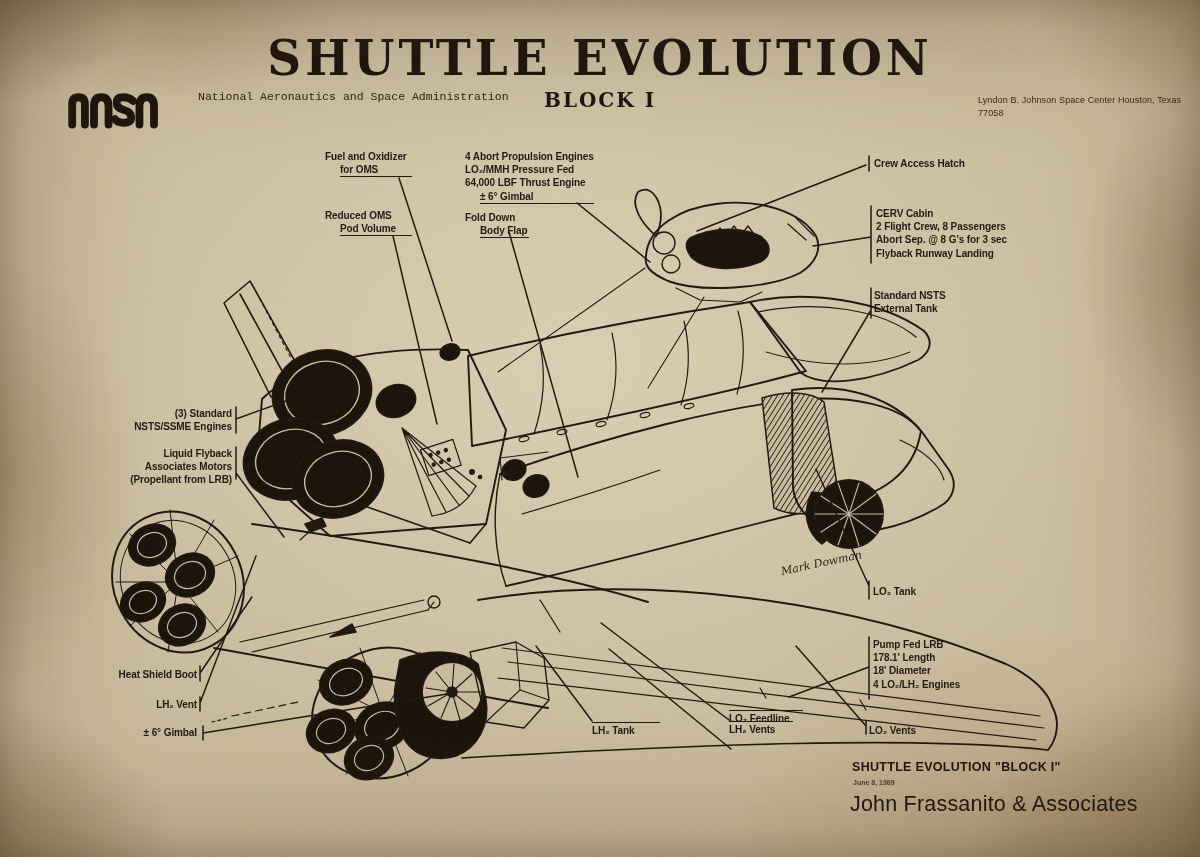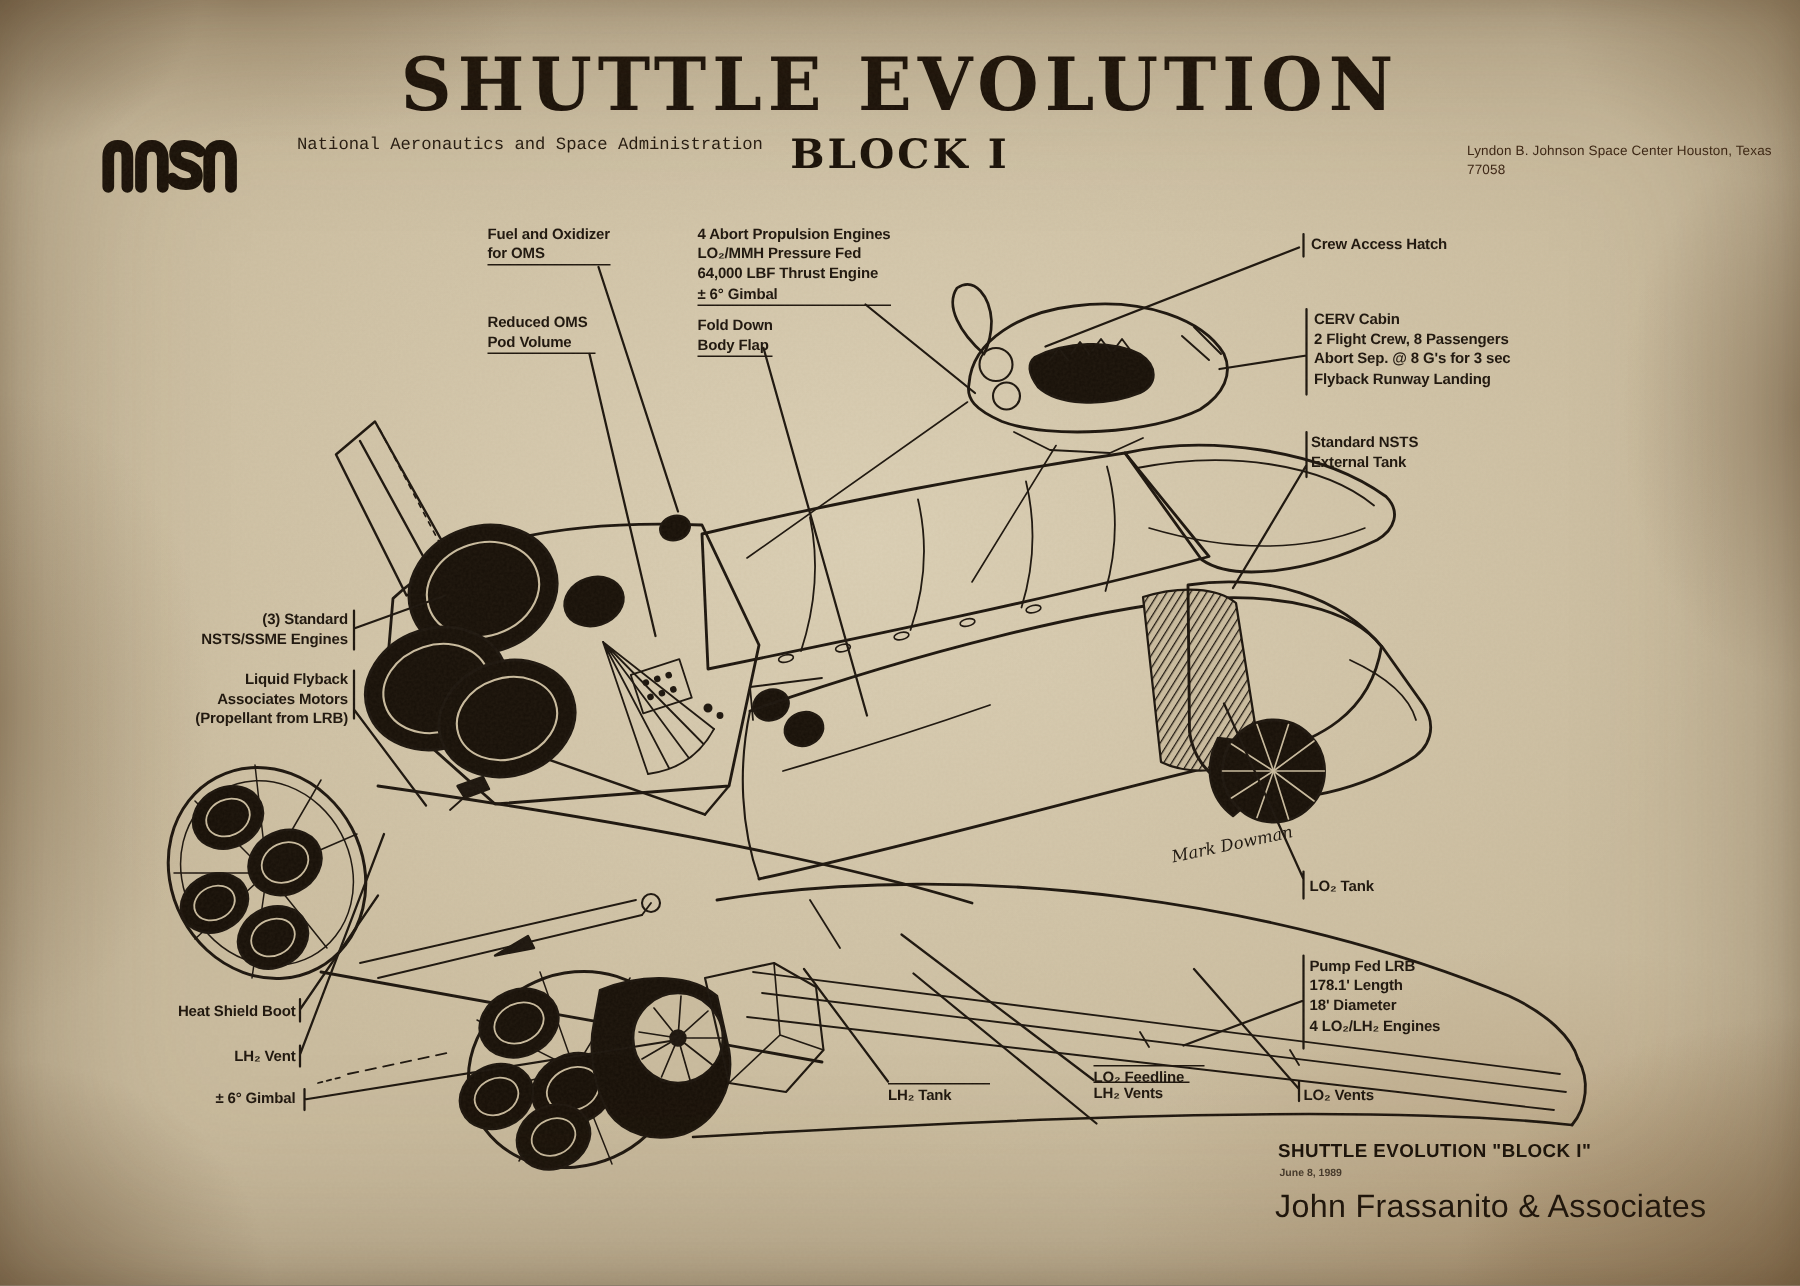--- a/index.html
+++ b/index.html
@@ -24,29 +24,29 @@
   }
   .layer{position:absolute;inset:0;}
   .title{
     position:absolute;left:0;top:30px;width:100%;text-align:center;
     font-family:"DejaVu Serif","Liberation Serif",serif;font-weight:900;
     font-size:47px;letter-spacing:4px;transform:scaleY(1.04);color:#181008;
   }
   .subtitle{
     position:absolute;left:0;top:88px;width:100%;text-align:center;
     font-family:"DejaVu Serif","Liberation Serif",serif;font-weight:900;
-    font-size:27px;letter-spacing:2px;color:#181008;
+    font-size:20px;letter-spacing:2px;color:#181008;
   }
   .nasa-block{position:absolute;left:58px;top:90px;display:flex;align-items:flex-start;gap:28px;font-family:Liberation Mono, monospace;}
   .nasa-org{font-size:11.5px;font-weight:500;line-height:1.25;color:#241a10;}
   .jsc-block{position:absolute;left:978px;top:94px;font-size:9px;font-weight:normal;line-height:1.45;color:#3a2413;letter-spacing:.1px;}
   .lbl{position:absolute;font-size:10px;font-weight:bold;line-height:1.32;letter-spacing:-.1px;color:#1d150d;}
   .lbl .ln{display:block;}
   .ra{text-align:right;}
-  .u{border-bottom:1.7px solid #1d150d;display:inline-block;}
+  .u{border-bottom:1.7px solid #1d150d;display:inline-block;margin-left:15px;}
   .o{border-top:1.7px solid #1d150d;display:inline-block;padding-top:1px;}
   .ft-title{position:absolute;left:852px;top:760px;font-size:12.5px;font-weight:bold;letter-spacing:.3px;color:#181008;}
   .ft-date{position:absolute;left:853px;top:779px;font-size:7px;font-weight:bold;opacity:.8;color:#241a10;}
   .ft-studio{position:absolute;left:850px;top:792px;font-size:21.5px;font-weight:normal;letter-spacing:.2px;color:#181008;}
 </style>
 </head>
 <body>
 
 <div class="poster">
 

